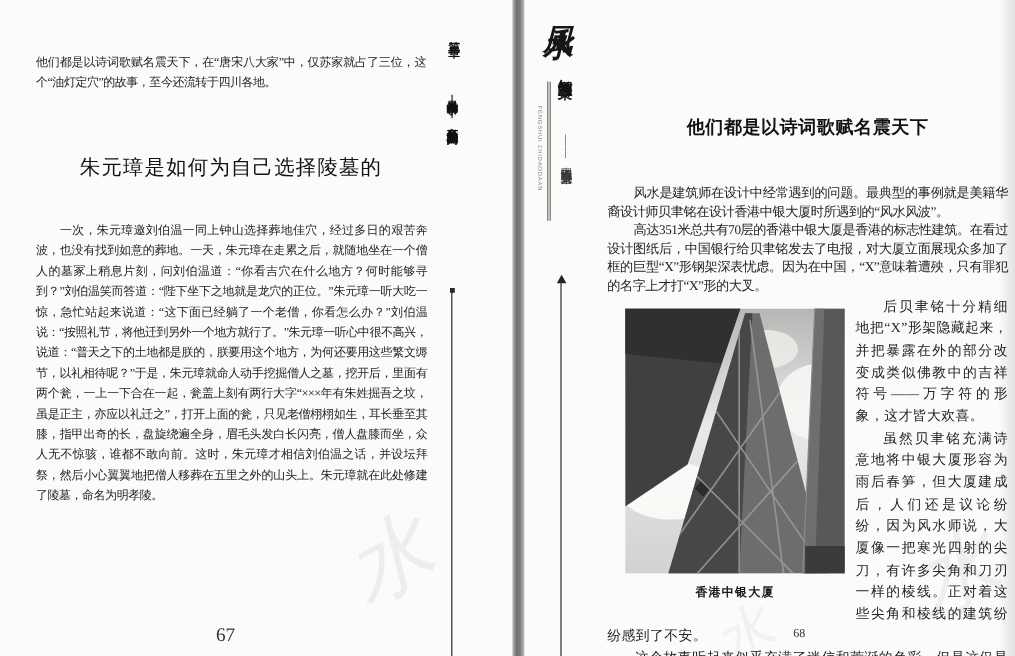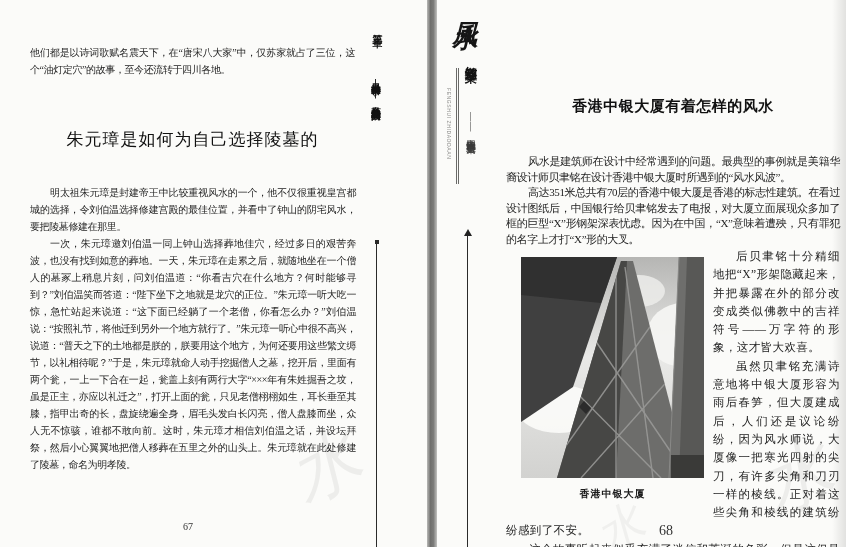--- a/index.html
+++ b/index.html
@@ -47,21 +47,21 @@
     font-family: "Liberation Sans", sans-serif; font-weight: 700;
     font-size: 10px; letter-spacing: 2px; color: #111;
   }
   .chapter-title {
     position: absolute; left: 2px; top: 50px;
     font-family: "Liberation Sans", sans-serif; font-weight: 700;
     font-size: 9.5px; letter-spacing: 0.5px; color: #111;
   }
   .chapter-rule { position: absolute; left: 9px; top: 217px; width: 1px; height: 304px; background: #2a2a2a; }
   .chapter-rule-dot { position: absolute; left: 7.5px; top: 214px; width: 4px; height: 4px; background: #2a2a2a; }
-  .lp-pagenum { position: absolute; left: 178px; top: 521px; width: 20px; text-align: center; font-size: 10px; color: #333; }
+  .lp-pagenum { position: absolute; left: 178px; top: 521px; width: 20px; text-align: center; font-size: 16px; color: #333; }
 
   
   .brand {
     position: absolute; left: 451px; top: 2px;
     font-family: "DejaVu Serif", serif; font-style: italic; font-weight: 700;
     font-size: 25px; line-height: 1.1; letter-spacing: 2px; color: #161616;
   }
   .series-pinyin {
     position: absolute; left: 446px; top: 88px;
     font-family: "Liberation Sans", sans-serif;
@@ -104,40 +104,39 @@
   }
   figure.tower {
     float: left; width: 183px; margin: 10px 9px 4px 15px;
   }
   figure.tower svg { display: block; }
   figcaption {
     margin-top: 9px; text-align: center;
     font-family: "Liberation Sans", sans-serif; font-weight: 700;
     font-size: 10px; letter-spacing: 1px; color: #1a1a1a;
   }
-  .rp-pagenum { position: absolute; left: 658px; top: 523px; width: 16px; text-align: center; font-size: 14px; color: #333; }
+  .rp-pagenum { position: absolute; left: 658px; top: 523px; width: 16px; text-align: center; font-size: 10px; color: #333; }
 
   
   .ghost {
     position: absolute; font-family: "DejaVu Serif", serif; font-style: italic;
     color: #000; pointer-events: none; user-select: none;
   }
   .ghost-1 { left: 290px; top: 420px; font-size: 70px; opacity: 0.05; transform: rotate(-28deg); }
   .ghost-2 { left: 760px; top: 430px; font-size: 72px; opacity: 0.05; transform: rotate(-24deg); }
   .ghost-3 { left: 596px; top: 498px; font-size: 48px; opacity: 0.04; transform: rotate(-30deg); }
 </style>
 </head>
 <body>
 
 <div class="lp-running running">他们都是以诗词歌赋名震天下，在“唐宋八大家”中，仅苏家就占了三位，这个“油灯定穴”的故事，至今还流转于四川各地。</div>
 
 <h1 class="lp-title">朱元璋是如何为自己选择陵墓的</h1>
 
 <div class="lp-body bodytext">
-  <p>明太祖朱元璋是封建帝王中比较重视风水的一个，他不仅很重视皇宫都城的选择，令刘伯温选择修建宫殿的最佳位置，并看中了钟山的阴宅风水，要把陵墓修建在那里。</p>
   <p>一次，朱元璋邀刘伯温一同上钟山选择葬地佳穴，经过多日的艰苦奔波，也没有找到如意的葬地。一天，朱元璋在走累之后，就随地坐在一个僧人的墓冢上稍息片刻，问刘伯温道：“你看吉穴在什么地方？何时能够寻到？”刘伯温笑而答道：“陛下坐下之地就是龙穴的正位。”朱元璋一听大吃一惊，急忙站起来说道：“这下面已经躺了一个老僧，你看怎么办？”刘伯温说：“按照礼节，将他迁到另外一个地方就行了。”朱元璋一听心中很不高兴，说道：“普天之下的土地都是朕的，朕要用这个地方，为何还要用这些繁文缛节，以礼相待呢？”于是，朱元璋就命人动手挖掘僧人之墓，挖开后，里面有两个瓮，一上一下合在一起，瓮盖上刻有两行大字“×××年有朱姓掘吾之坟，虽是正主，亦应以礼迁之”，打开上面的瓮，只见老僧栩栩如生，耳长垂至其膝，指甲出奇的长，盘旋绕遍全身，眉毛头发白长闪亮，僧人盘膝而坐，众人无不惊骇，谁都不敢向前。这时，朱元璋才相信刘伯温之话，并设坛拜祭，然后小心翼翼地把僧人移葬在五里之外的山头上。朱元璋就在此处修建了陵墓，命名为明孝陵。</p>
 </div>
 
 <div class="chapter-sidebar">
   <div class="chapter-label v">第三章</div>
   <div class="chapter-title v">最神奇的学科——有关风水的轶闻典故</div>
   <div class="chapter-rule-dot"></div>
   <div class="chapter-rule"></div>
 </div>
 
@@ -147,21 +146,21 @@
 
 <div class="brand v">風水</div>
 <div class="series-pinyin v">FENGSHUI ZHIDAODAAN</div>
 <div class="series-double-rule"></div>
 <div class="series-title v">知道答案</div>
 <div class="series-subtitle v">——中国传统风水智慧大全集</div>
 <div class="rp-arrow"></div>
 <div class="rp-rule"></div>
 
 <div class="rp-main">
-  <h1 class="rp-title">香港中银大厦有着怎样的风水</h1>
+  <h1 class="rp-title">他们都是以诗词歌赋名震天下</h1>
 
   <p class="wide">风水是建筑师在设计中经常遇到的问题。最典型的事例就是美籍华裔设计师贝聿铭在设计香港中银大厦时所遇到的“风水风波”。</p>
   <p class="wide">高达351米总共有70层的香港中银大厦是香港的标志性建筑。在看过设计图纸后，中国银行给贝聿铭发去了电报，对大厦立面展现众多加了框的巨型“X”形钢架深表忧虑。因为在中国，“X”意味着遭殃，只有罪犯的名字上才打“X”形的大叉。</p>
 
   <figure class="tower">
     <svg viewBox="0 0 183 221" width="183" height="221" xmlns="http://www.w3.org/2000/svg">
       <defs>
         <linearGradient id="sky" x1="0" y1="0" x2="0" y2="1">
           <stop offset="0" stop-color="#b6b6b4"></stop>
           <stop offset="0.45" stop-color="#e9e9e7"></stop>

